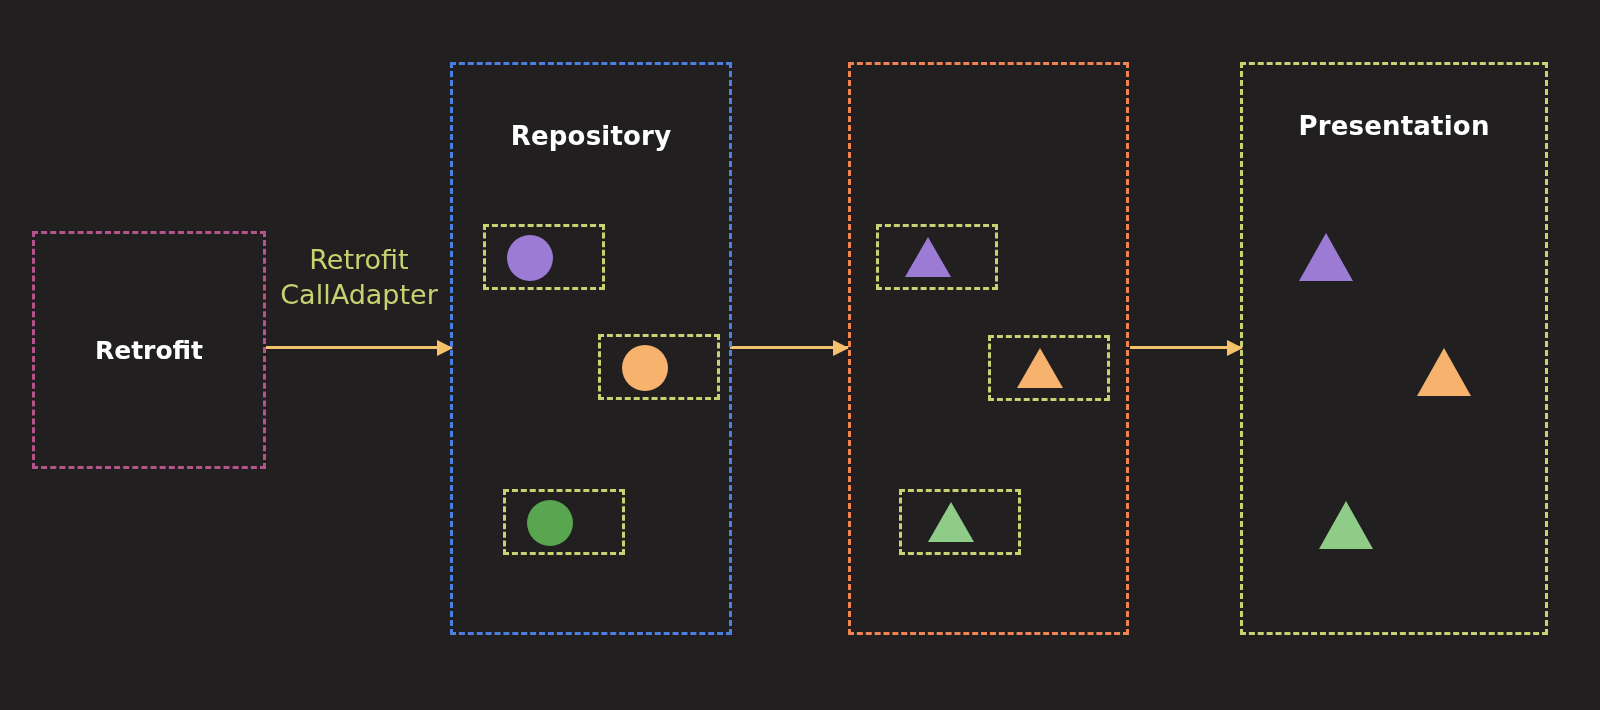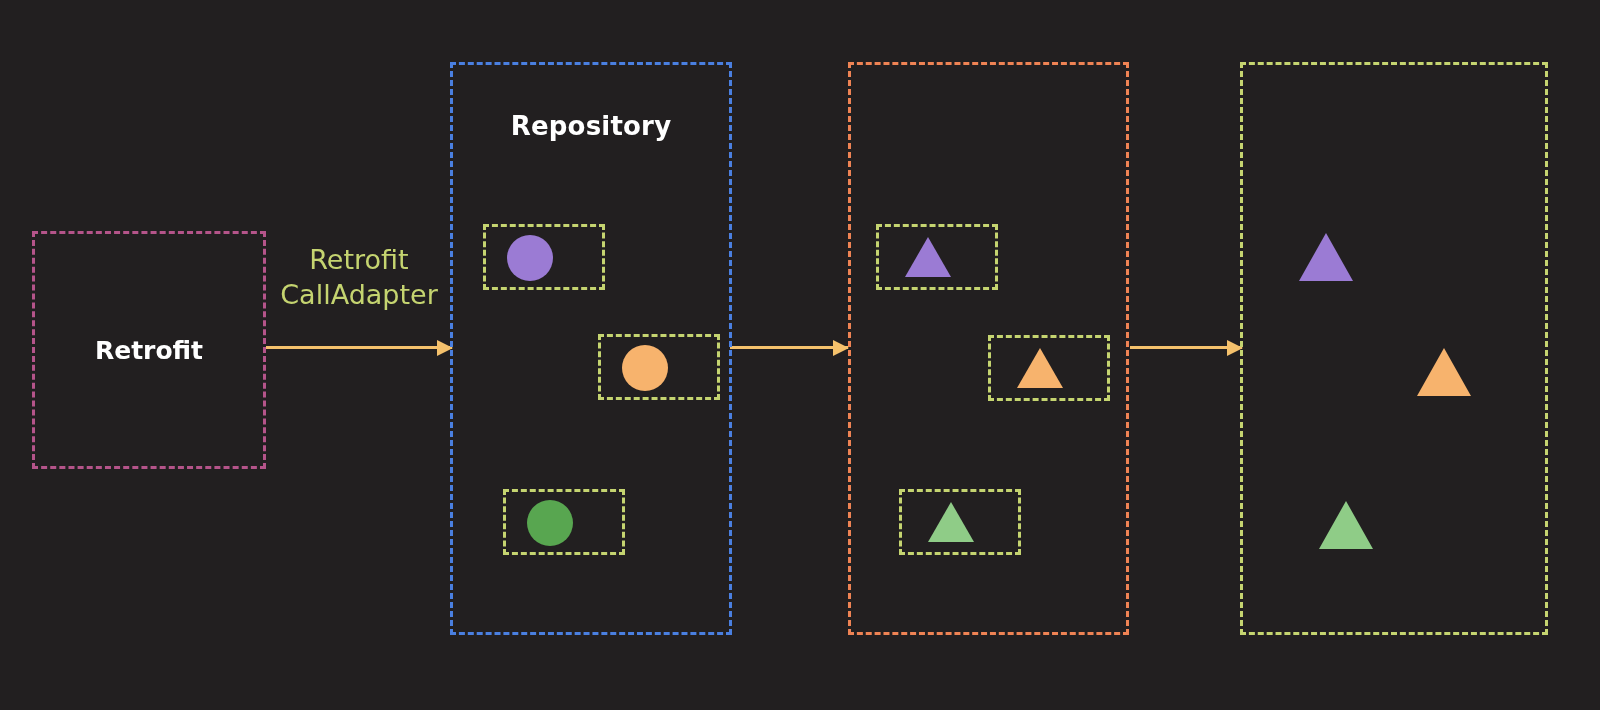--- a/index.html
+++ b/index.html
@@ -125,36 +125,37 @@
   <div class="edge-label" style="left: 268px; top: 243px; width: 182px; color: rgb(197, 212, 112);">Retrofit
 CallAdapter</div>
 
   <div id="arrows-host">
       <div class="arrow" style="left: 266px; top: 346px; width: 186px; background: rgb(245, 193, 108);"></div>
       <div class="arrow" style="left: 730px; top: 346px; width: 118px; background: rgb(245, 193, 108);"></div>
       <div class="arrow" style="left: 1130px; top: 346px; width: 112px; background: rgb(245, 193, 108);"></div>
     </div>
   <div id="layers-host">
       <div class="layer" style="left: 450px; top: 62px; width: 282px; height: 573px; border-color: rgb(74, 127, 224);">
-        <div class="layer-title" style="top: 46px; text-align: center;">Repository</div>
+        <div class="layer-title" style="top: 56px; text-align: center;">Repository</div>
         <div class="innerbox" style="left: 30px; top: 159px; width: 122px; height: 66px; border-color: rgb(197, 212, 112);"></div>
         <div class="shape circle" style="left: 54px; top: 170px; width: 46px; height: 46px; background: rgb(155, 123, 212);"></div>
         <div class="innerbox" style="left: 145px; top: 269px; width: 122px; height: 66px; border-color: rgb(197, 212, 112);"></div>
         <div class="shape circle" style="left: 169px; top: 280px; width: 46px; height: 46px; background: rgb(247, 179, 109);"></div>
         <div class="innerbox" style="left: 50px; top: 424px; width: 122px; height: 66px; border-color: rgb(197, 212, 112);"></div>
         <div class="shape circle" style="left: 74px; top: 435px; width: 46px; height: 46px; background: rgb(88, 166, 80);"></div>
       </div>
       <div class="layer" style="left: 848px; top: 62px; width: 281px; height: 573px; border-color: rgb(239, 131, 84);">
         <div class="innerbox" style="left: 25px; top: 159px; width: 122px; height: 66px; border-color: rgb(197, 212, 112);"></div>
         <div class="shape tri" style="left: 54px; top: 172px; border-left-width: 23px; border-right-width: 23px; border-bottom-width: 40px; border-bottom-color: rgb(155, 123, 212);"></div>
         <div class="innerbox" style="left: 137px; top: 270px; width: 122px; height: 66px; border-color: rgb(197, 212, 112);"></div>
         <div class="shape tri" style="left: 166px; top: 283px; border-left-width: 23px; border-right-width: 23px; border-bottom-width: 40px; border-bottom-color: rgb(247, 179, 109);"></div>
         <div class="innerbox" style="left: 48px; top: 424px; width: 122px; height: 66px; border-color: rgb(197, 212, 112);"></div>
         <div class="shape tri" style="left: 77px; top: 437px; border-left-width: 23px; border-right-width: 23px; border-bottom-width: 40px; border-bottom-color: rgb(143, 204, 135);"></div>
       </div>
       <div class="layer" style="left: 1240px; top: 62px; width: 308px; height: 573px; border-color: rgb(197, 212, 112);">
+        <div class="layer-title" style="top: 46px;">Presentation</div>
         <div class="shape tri" style="left: 56px; top: 168px; border-left-width: 27px; border-right-width: 27px; border-bottom-width: 48px; border-bottom-color: rgb(155, 123, 212);"></div>
         <div class="shape tri" style="left: 174px; top: 283px; border-left-width: 27px; border-right-width: 27px; border-bottom-width: 48px; border-bottom-color: rgb(247, 179, 109);"></div>
         <div class="shape tri" style="left: 76px; top: 436px; border-left-width: 27px; border-right-width: 27px; border-bottom-width: 48px; border-bottom-color: rgb(143, 204, 135);"></div>
       </div>
     </div>
 
 </div>
 
 </body></html>

